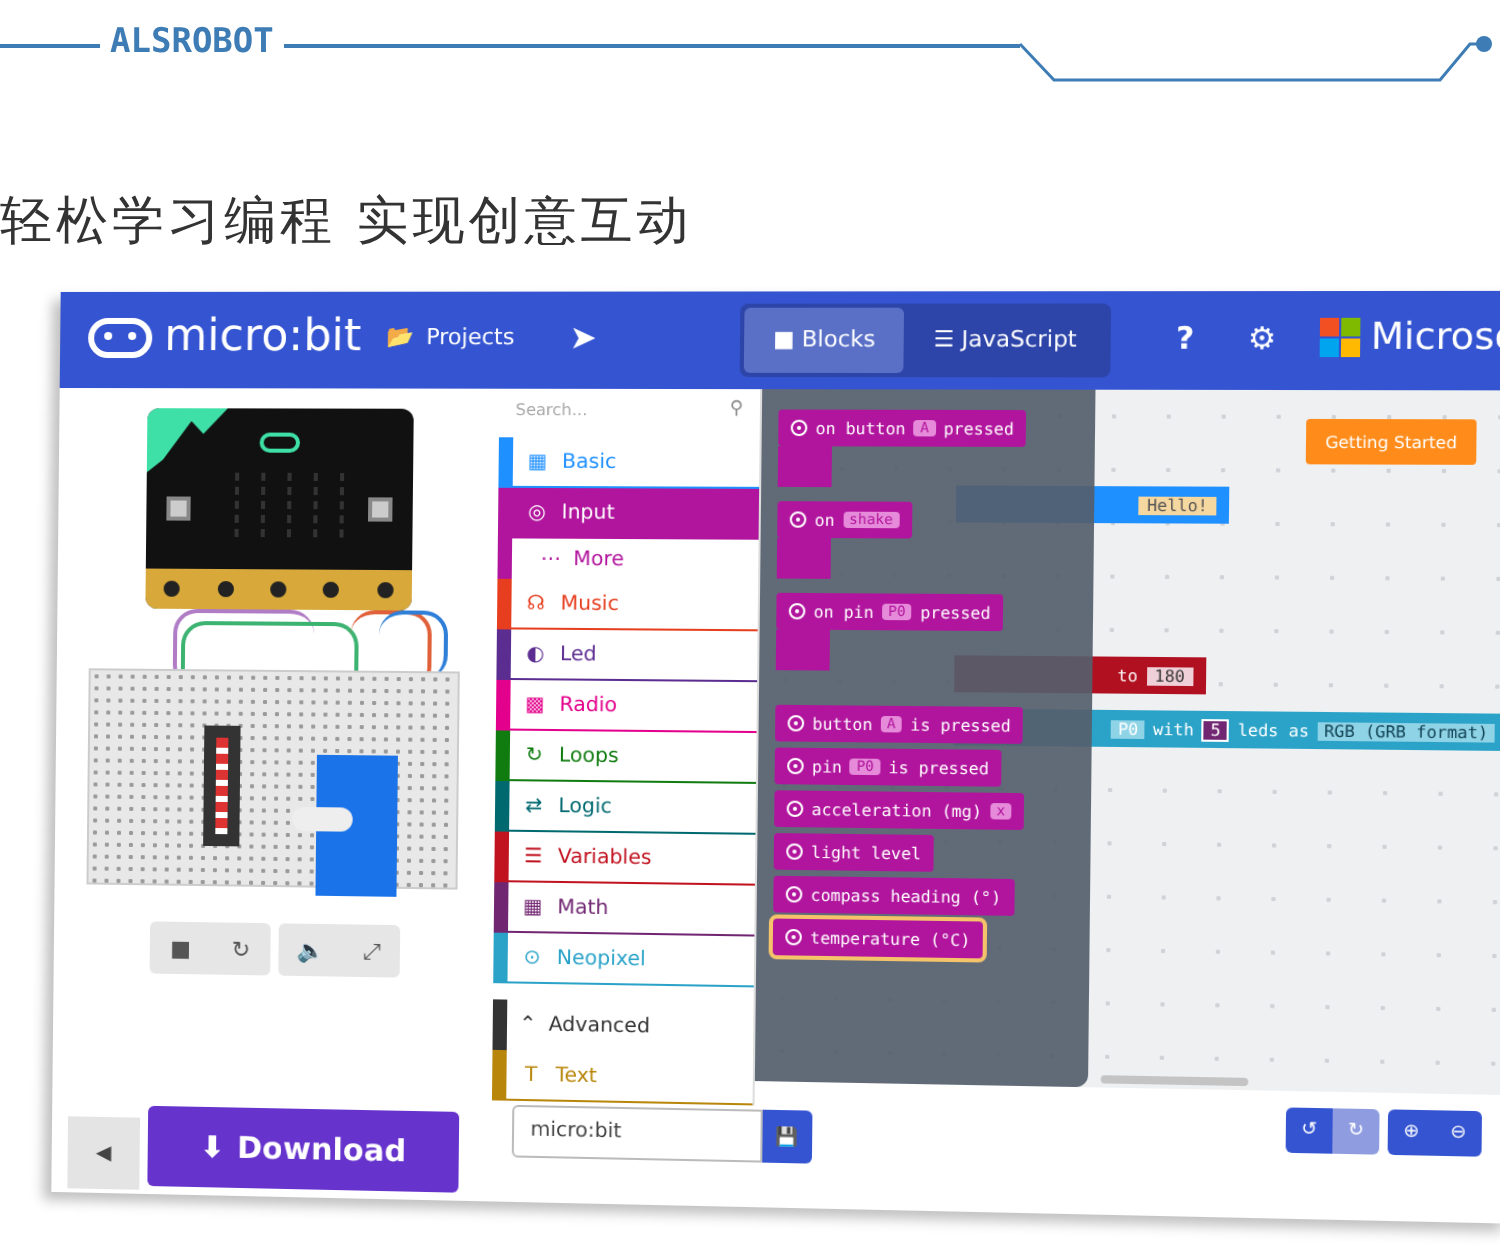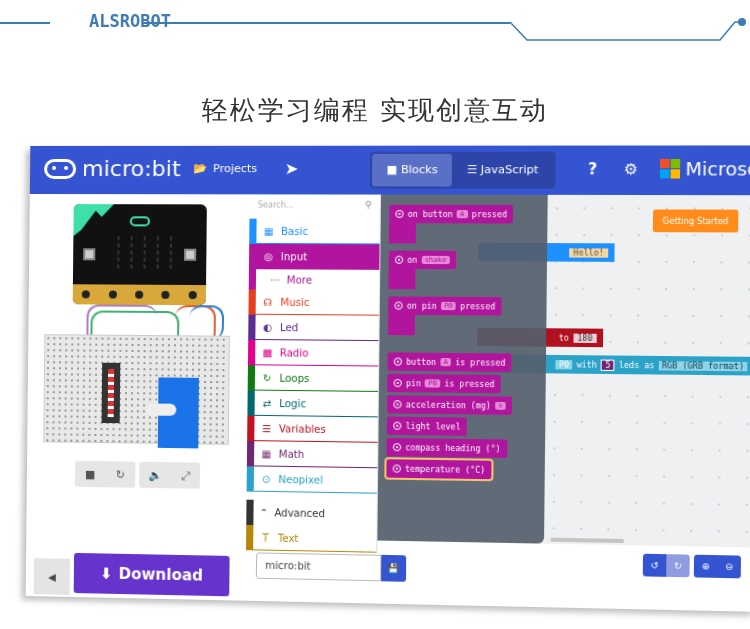--- a/index.html
+++ b/index.html
@@ -1,25 +1,25 @@
 <!DOCTYPE html>
 <html><head>
 <meta charset="utf-8">
 <style>
   * { box-sizing: border-box; margin: 0; padding: 0; }
   body { width: 750px; height: 629px; background: #ffffff; font-family: "DejaVu Sans", sans-serif; position: relative; overflow: hidden; }
 
   
   .banner { position: absolute; left: 0; top: 0; width: 750px; height: 50px; }
   .banner .line { position: absolute; top: 22px; height: 1.5px; background: #3d7cb4; }
-  .brand { position: absolute; left: 55px; top: 11px; color: #3d7cb4; font-family: "DejaVu Sans Mono", monospace; font-weight: bold; font-size: 17px; letter-spacing: 0; margin-left: 34px; }
+  .brand { position: absolute; left: 55px; top: 11px; color: #3d7cb4; font-family: "DejaVu Sans Mono", monospace; font-weight: bold; font-size: 17px; letter-spacing: 0; }
   .cloud-title { position: absolute; left: 540px; top: 6px; color: #2f73b4; font-size: 23px; letter-spacing: 2px; }
   .dot { position: absolute; right: 4px; top: 18px; width: 8px; height: 8px; border-radius: 50%; background: #3d7cb4; }
 
-  .slogan { position: absolute; top: 93px; left: 0; width: 750px; text-align: center; font-size: 26px; color: #333; letter-spacing: 2px; }
+  .slogan { position: absolute; top: 93px; left: 0; width: 750px; text-align: left; font-size: 26px; color: #333; letter-spacing: 2px; }
 
   
   .window { position: absolute; left: 28px; top: 146px; width: 706px; height: 450px; background: #fff; box-shadow: -4px 4px 6px rgba(0,0,0,0.25); transform: perspective(1400px) rotateY(-4deg) rotate(0.6deg); transform-origin: left center; overflow: hidden; }
   .topbar { position: absolute; left: 0; top: 0; width: 100%; height: 48px; background: #3454d1; }
   .logo { position: absolute; left: 14px; top: 10px; display: flex; align-items: center; color: #fff; font-size: 22px; }
   .logo .badge { width: 32px; height: 20px; border: 3px solid #fff; border-radius: 10px; margin-right: 6px; position: relative; }
   .logo .badge::before, .logo .badge::after { content: ""; position: absolute; top: 4px; width: 4px; height: 4px; background: #fff; border-radius: 50%; }
   .logo .badge::before { left: 5px; } .logo .badge::after { right: 5px; }
   .projects { position: absolute; left: 162px; top: 16px; color: #fff; font-size: 11px; display: flex; align-items: center; gap: 6px; }
   .share { position: absolute; left: 252px; top: 13px; color: #fff; font-size: 16px; }

